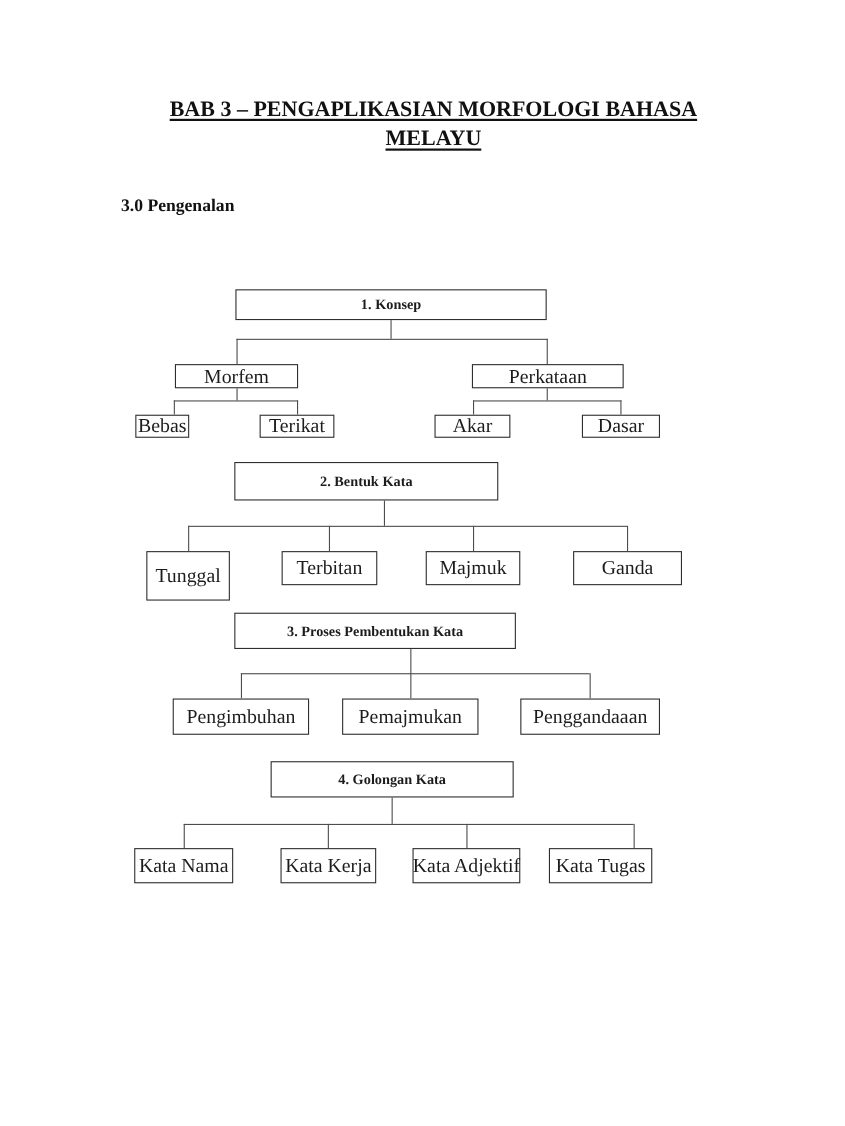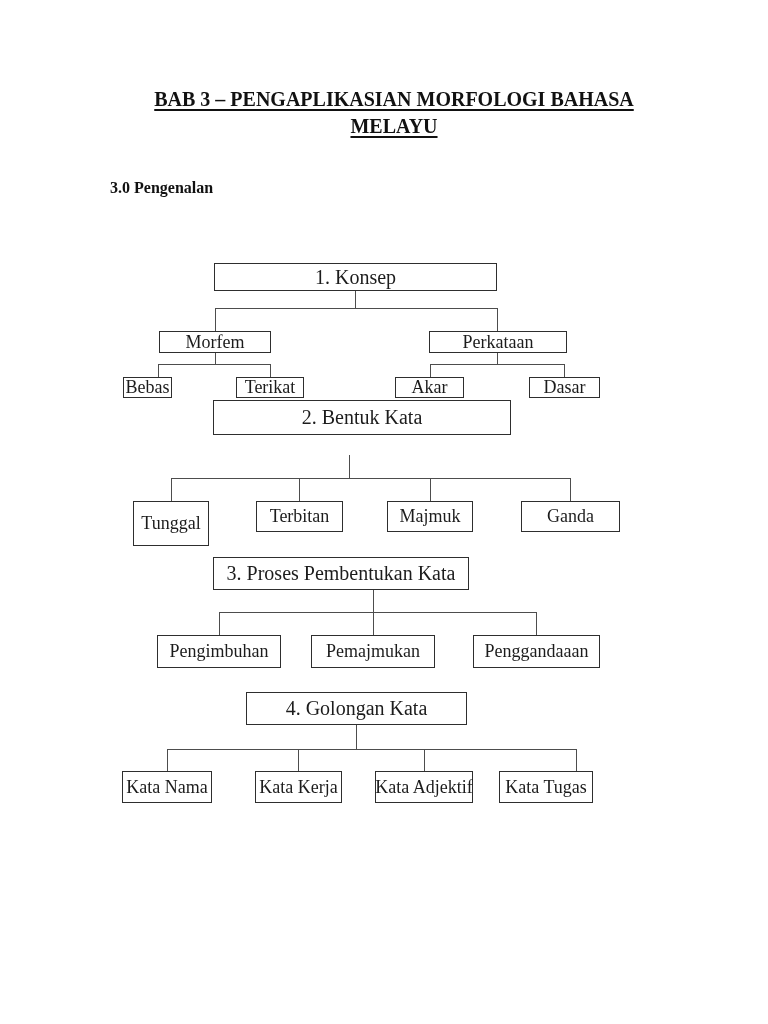--- a/index.html
+++ b/index.html
@@ -15,21 +15,21 @@
   .doc-title .t-line > span{text-decoration:underline;text-underline-offset:3px;}
   .section-heading{
     position:absolute;left:110px;top:179px;font-size:16px;font-weight:bold;color:#111;
   }
   .diagram{position:absolute;left:0;top:0;width:768px;height:1024px;}
   .nbox{
     position:absolute;background:#ffffff;border:1px solid #2e2e2e;
     display:flex;align-items:center;justify-content:center;
     font-size:18px;color:#1c1c1c;white-space:nowrap;box-sizing:border-box;
   }
-  .nbox.parent{border-width:1.5px;font-weight:normal;font-size:20px;}
+  .nbox.parent{border-width:1.5px;font-weight:bold;font-size:13px;}
   .line{position:absolute;background:#4d4d4d;}
   .line.v{width:1px;}
   .line.h{height:1px;}
 </style>
 </head>
 <body>
 
 <div class="page">
 
   <h1 class="doc-title">
@@ -60,21 +60,21 @@
     <div class="line v" style="left:430px;top:364px;height:13px"></div>
     <div class="line v" style="left:564px;top:364px;height:13px"></div>
 
     <div class="nbox" style="left:123px;top:377px;width:49px;height:21px">Bebas</div>
     <div class="nbox" style="left:236px;top:377px;width:68px;height:21px">Terikat</div>
     <div class="nbox" style="left:395px;top:377px;width:69px;height:21px">Akar</div>
     <div class="nbox" style="left:529px;top:377px;width:71px;height:21px">Dasar</div>
   </div>
 
   <div class="diagram">
-    <div class="nbox parent" style="left:213px;top:400px;width:298px;height:35px">2. Bentuk Kata</div>
+    <div class="nbox parent" style="left:213px;top:420px;width:240px;height:35px">2. Bentuk Kata</div>
 
     <div class="line v" style="left:349px;top:455px;height:23px"></div>
     <div class="line h" style="left:171px;top:478px;width:399px"></div>
     <div class="line v" style="left:171px;top:478px;height:23px"></div>
     <div class="line v" style="left:299px;top:478px;height:23px"></div>
     <div class="line v" style="left:430px;top:478px;height:23px"></div>
     <div class="line v" style="left:570px;top:478px;height:23px"></div>
 
     <div class="nbox" style="left:133px;top:501px;width:76px;height:45px">Tunggal</div>
     <div class="nbox" style="left:256px;top:501px;width:87px;height:31px">Terbitan</div>

